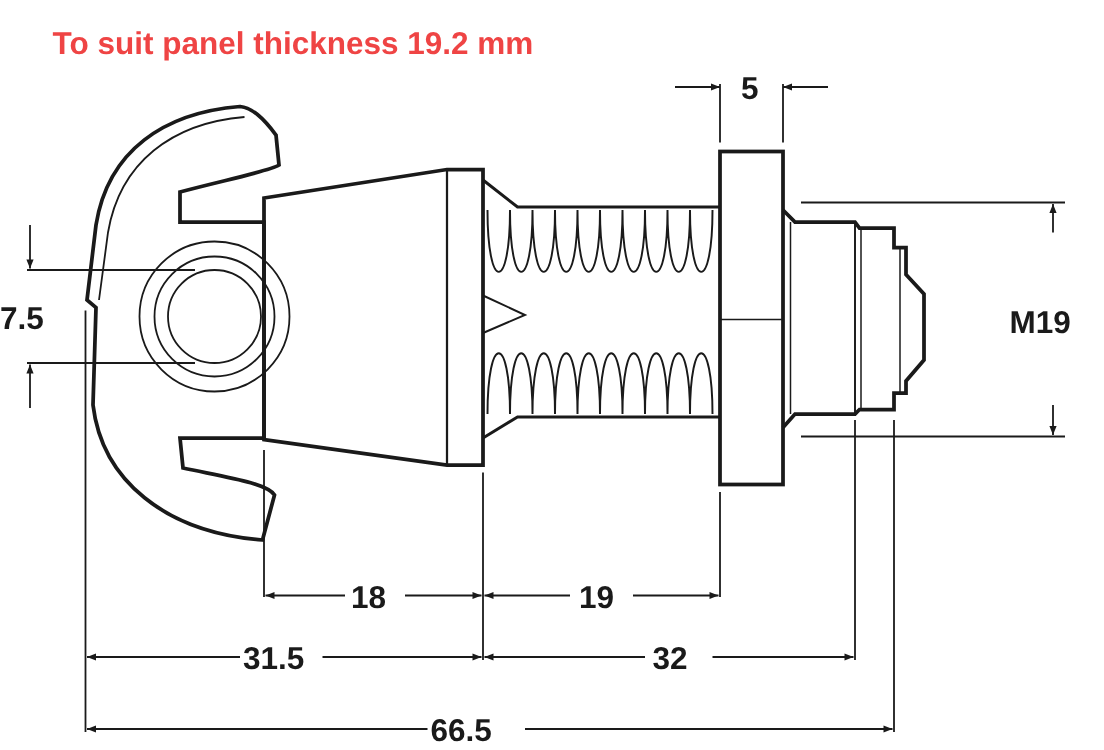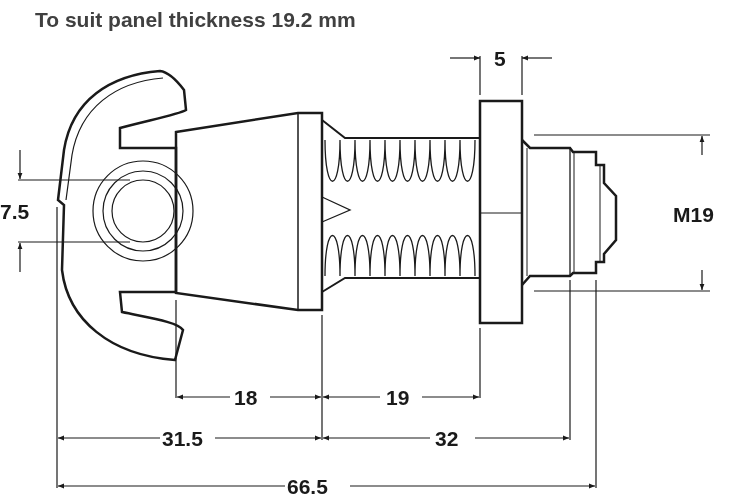--- a/index.html
+++ b/index.html
@@ -1,17 +1,17 @@
 <!DOCTYPE html>
 <html><head>
 <meta charset="utf-8">
 <style>
   html,body{margin:0;padding:0;background:#fff;}
   body{width:736px;height:500px;position:relative;overflow:hidden;font-family:"Liberation Sans",sans-serif;}
-  .title{position:absolute;left:35px;top:8px;font-size:21px;font-weight:bold;color:#404040;letter-spacing:0px;}
+  .title{position:absolute;left:35px;top:18px;font-size:21px;font-weight:bold;color:#ef4444;letter-spacing:0px;}
   svg{position:absolute;left:0;top:0;}
   .lbl{font-family:"Liberation Sans",sans-serif;font-weight:bold;font-size:21px;fill:#1a1a1a;}
 </style>
 </head>
 <body>
 
 <div class="title">To suit panel thickness 19.2 mm</div>
 
 <svg width="736" height="500" viewBox="0 0 736 500">
   <defs>

